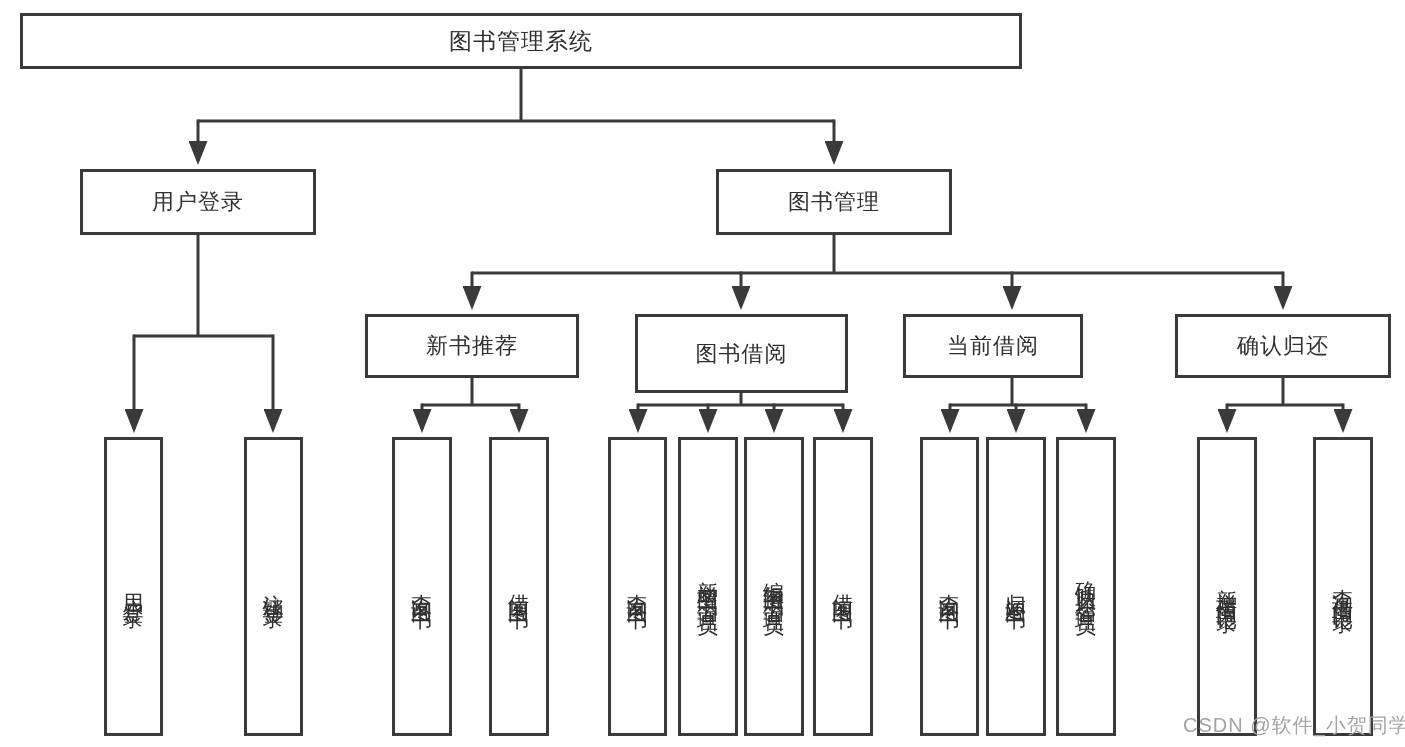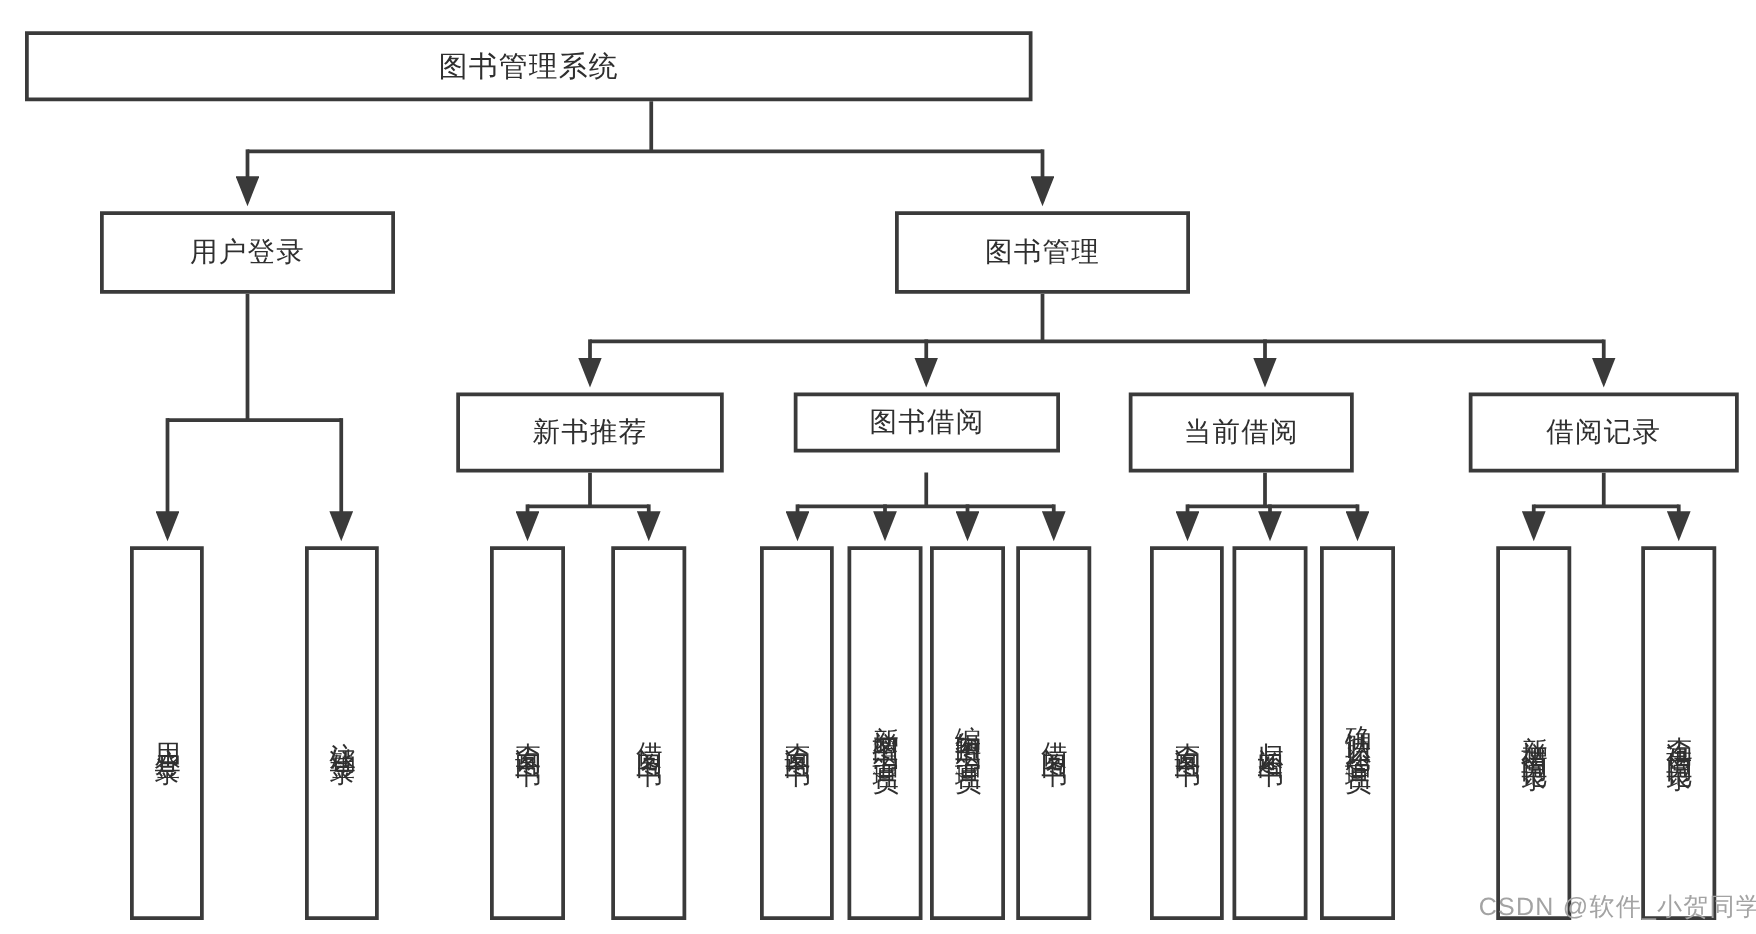--- a/index.html
+++ b/index.html
@@ -103,42 +103,42 @@
       <path d="M1016 403.5 V429" marker-end="url(#arrow)"></path>
       <path d="M1086 403.5 V429" marker-end="url(#arrow)"></path>
 
       <path d="M1283 378 V405"></path>
       <path d="M1227 405 H1343"></path>
       <path d="M1227 403.5 V429" marker-end="url(#arrow)"></path>
       <path d="M1343 403.5 V429" marker-end="url(#arrow)"></path>
     </g>
   </svg>
 
-  <div class="node node-root" style="left:20px; top:13px; width:806px; height:56px;margin-top:12px;">
+  <div class="node node-root" style="left:20px; top:13px; width:1002px; height:56px;">
     <span>图书管理系统</span>
   </div>
 
   <div class="node node-h" style="left:80px; top:169px; width:236px; height:66px;">
     <span>用户登录</span>
   </div>
   <div class="node node-h" style="left:716px; top:169px; width:236px; height:66px;">
     <span>图书管理</span>
   </div>
 
   <div class="node node-h" style="left:365px; top:314px; width:214px; height:64px;">
     <span>新书推荐</span>
   </div>
-  <div class="node node-h" style="left:635px; top:314px; width:213px; height:48px;">
+  <div class="node node-h" style="left:635px; top:314px; width:213px; height:79px;">
     <span>图书借阅</span>
   </div>
   <div class="node node-h" style="left:903px; top:314px; width:180px; height:64px;">
     <span>当前借阅</span>
   </div>
   <div class="node node-h" style="left:1175px; top:314px; width:216px; height:64px;">
-    <span>借阅记录</span>
+    <span>确认归还</span>
   </div>
 
   <div class="node node-v" style="left:104px; top:437px; width:59px; height:299px;">
     <span class="vtext">用户登录</span>
   </div>
   <div class="node node-v" style="left:244px; top:437px; width:59px; height:299px;">
     <span class="vtext">注销登录</span>
   </div>
 
   <div class="node node-v" style="left:392px; top:437px; width:60px; height:299px;">

